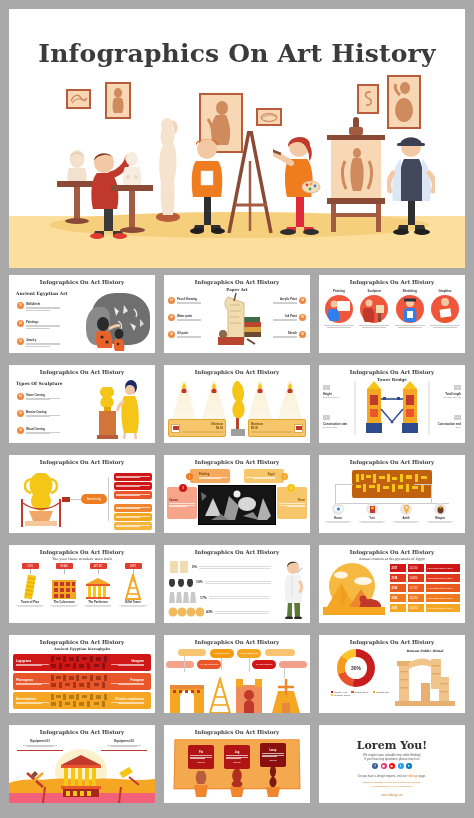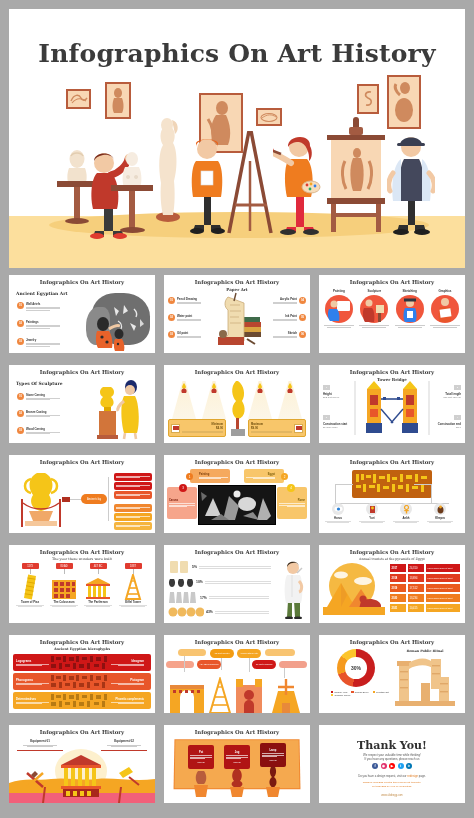--- a/index.html
+++ b/index.html
@@ -1326,21 +1326,21 @@
         <div style="position:absolute;left:100px;top:30px;width:18px;height:32px;">
           <svg width="18" height="32" viewBox="0 0 18 32">
               <path d="M7 0 C5 4,6 8,8 10 C4 13,5 19,9 21 C13 19,14 13,10 10 C12 8,13 4,11 0 Z" fill="#7a1a10"></path>
               <path d="M2 20 L16 20 L14 30 L4 30 Z" fill="#f0872f"></path>
             </svg>
         </div>
       </div>
     </div>
 
     <div class="thumb">
-      <div class="ty-title">Thank You!</div>
+      <div class="ty-title">Lorem You!</div>
       <div class="ty-sub" style="top:28px;">We respect your valuable time while thinking!</div>
       <div class="ty-sub" style="top:32px;">If you have any questions, please reach us</div>
       <div class="socials" style="top:38px;">
         <i style="background:#3b5998;">f</i>
         <i style="background:#e1306c;">◉</i>
         <i style="background:#ff0000;">▶</i>
         <i style="background:#1da1f2;">t</i>
         <i style="background:#0077b5;font-size:2.6px;">in</i>
       </div>
       <div style="position:absolute;top:49px;left:0;width:100%;text-align:center;font-size:2.8px;color:#555;">

